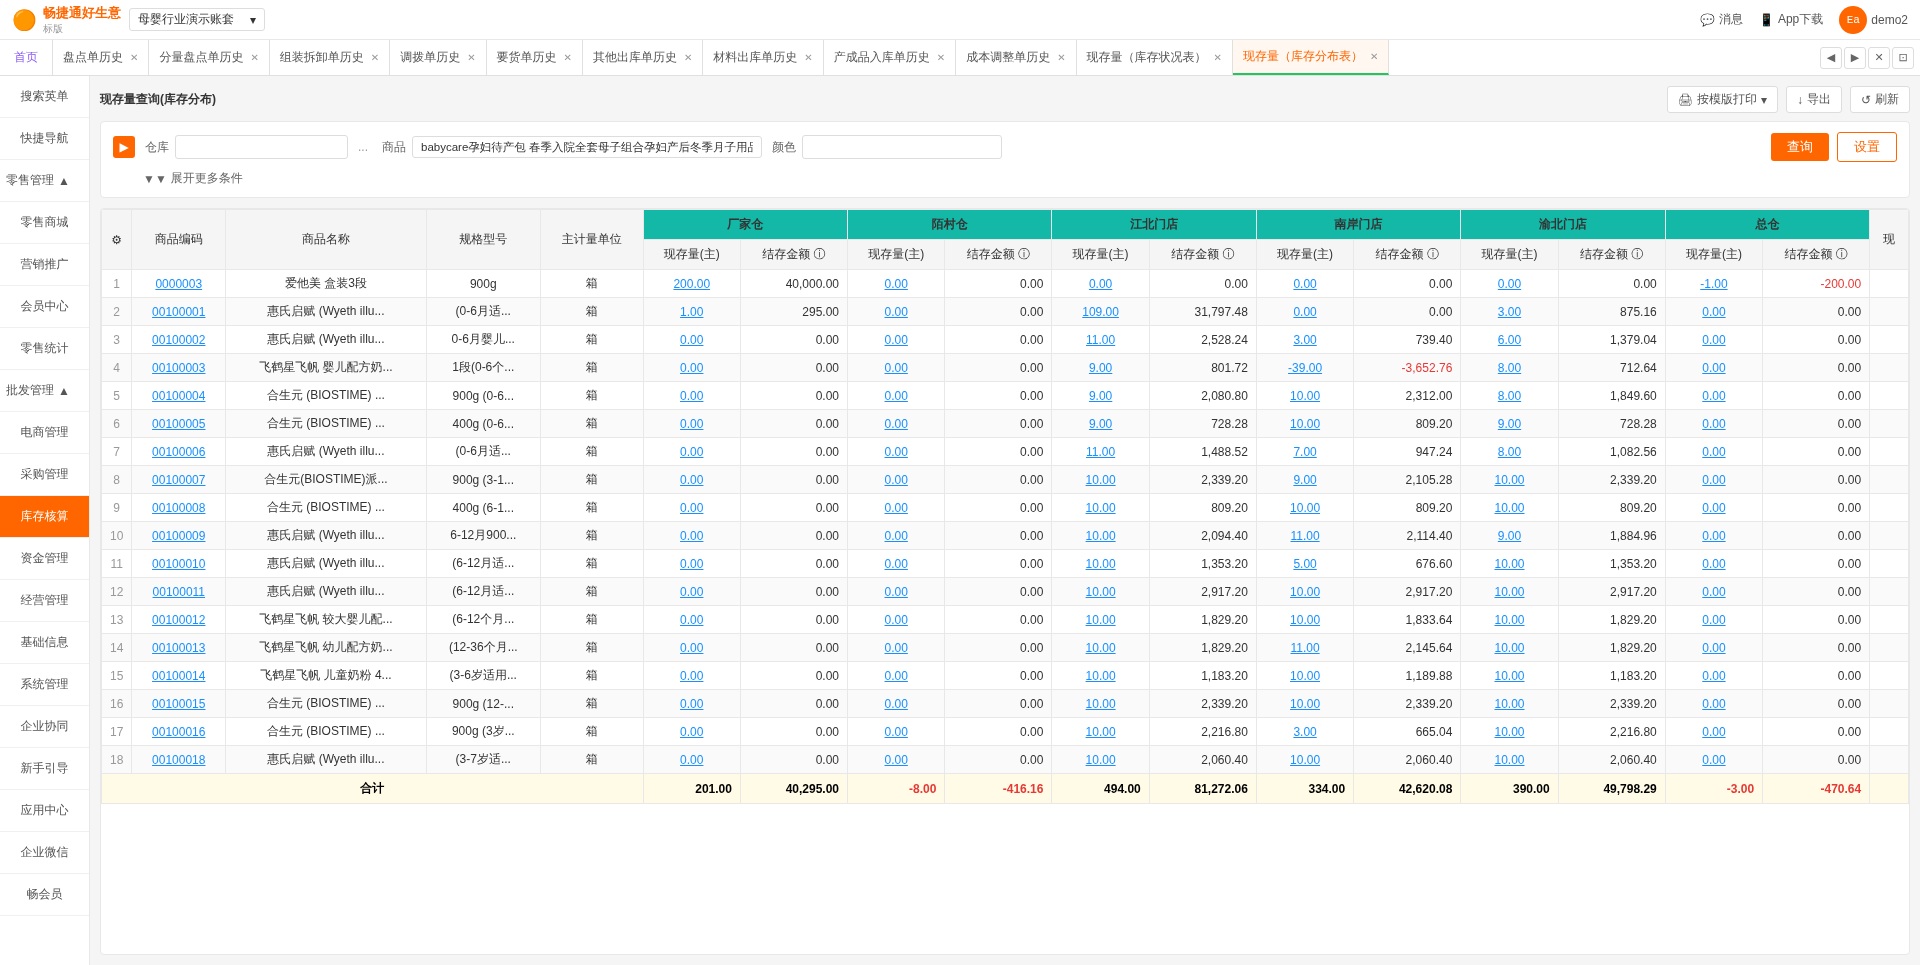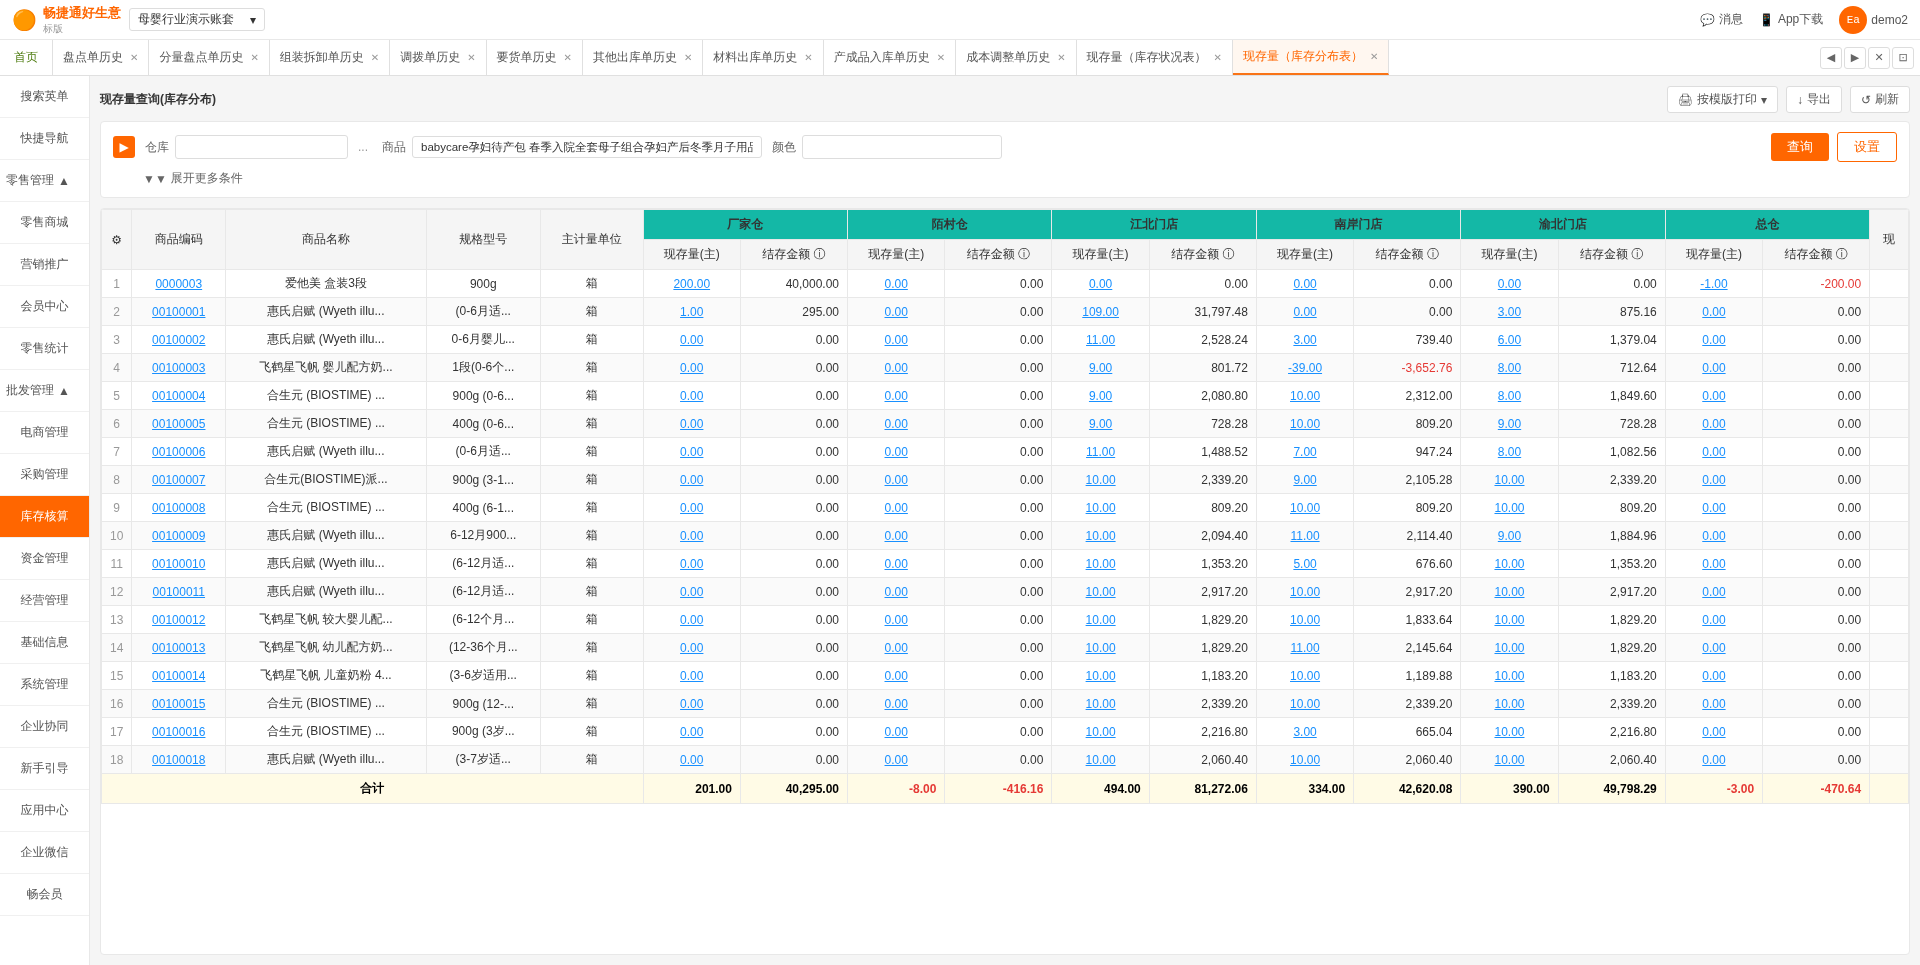--- a/index.html
+++ b/index.html
@@ -10,23 +10,23 @@
     .top-bar-left { display: flex; align-items: center; gap: 8px; }
     .logo-area { display: flex; align-items: center; gap: 6px; }
     .logo-text { color: #ff6600; font-weight: bold; font-size: 13px; }
     .top-bar-dropdown { display: flex; align-items: center; gap: 16px; color: #333; cursor: pointer; border: 1px solid #ddd; padding: 2px 8px; border-radius: 3px; }
     .top-bar-right { display: flex; align-items: center; gap: 16px; }
     .top-bar-icon-item { display: flex; align-items: center; gap: 4px; cursor: pointer; color: #555; }
     .avatar { width: 28px; height: 28px; border-radius: 50%; background: #ff6600; display: flex; align-items: center; justify-content: center; color: #fff; font-size: 11px; font-family: Liberation Mono, monospace; }
 
     
     .tab-bar { background: #fff; height: 36px; display: flex; align-items: center; border-bottom: 1px solid #e0e0e0; flex-shrink: 0; overflow: hidden; }
-    .tab-home { padding: 0 14px; height: 100%; display: flex; align-items: center; color: #4d7c0f; cursor: pointer; border-right: 1px solid #e0e0e0; white-space: nowrap; }
+    .tab-home { padding: 0 14px; height: 100%; display: flex; align-items: center; color: #8b5cf6; cursor: pointer; border-right: 1px solid #e0e0e0; white-space: nowrap; }
     .tab-item { height: 100%; display: flex; align-items: center; padding: 0 10px; gap: 5px; cursor: pointer; border-right: 1px solid #e0e0e0; white-space: nowrap; color: #555; font-size: 11.5px; }
-    .tab-item.active { background: #fff7f0; color: #ff6600; border-bottom: 2px solid #f97316; }
+    .tab-item.active { background: #fff7f0; color: #ff6600; border-bottom: 2px solid #22c55e; }
     .tab-close { color: #999; font-size: 10px; cursor: pointer; margin-left: 2px; }
     .tab-nav-btns { margin-left: auto; display: flex; align-items: center; gap: 2px; padding-right: 6px; }
     .tab-nav-btn { width: 22px; height: 22px; display: flex; align-items: center; justify-content: center; cursor: pointer; border: 1px solid #ddd; border-radius: 3px; color: #666; font-size: 11px; }
 
     
     .main-layout { display: flex; flex: 1; overflow: hidden; }
 
     
     .sidebar { width: 90px; background: #fff; border-right: 1px solid #e8e8e8; display: flex; flex-direction: column; flex-shrink: 0; overflow-y: auto; }
     .sidebar-item { padding: 12px 6px; text-align: center; cursor: pointer; color: #555; font-size: 12px; border-bottom: 1px solid #f0f0f0; }

